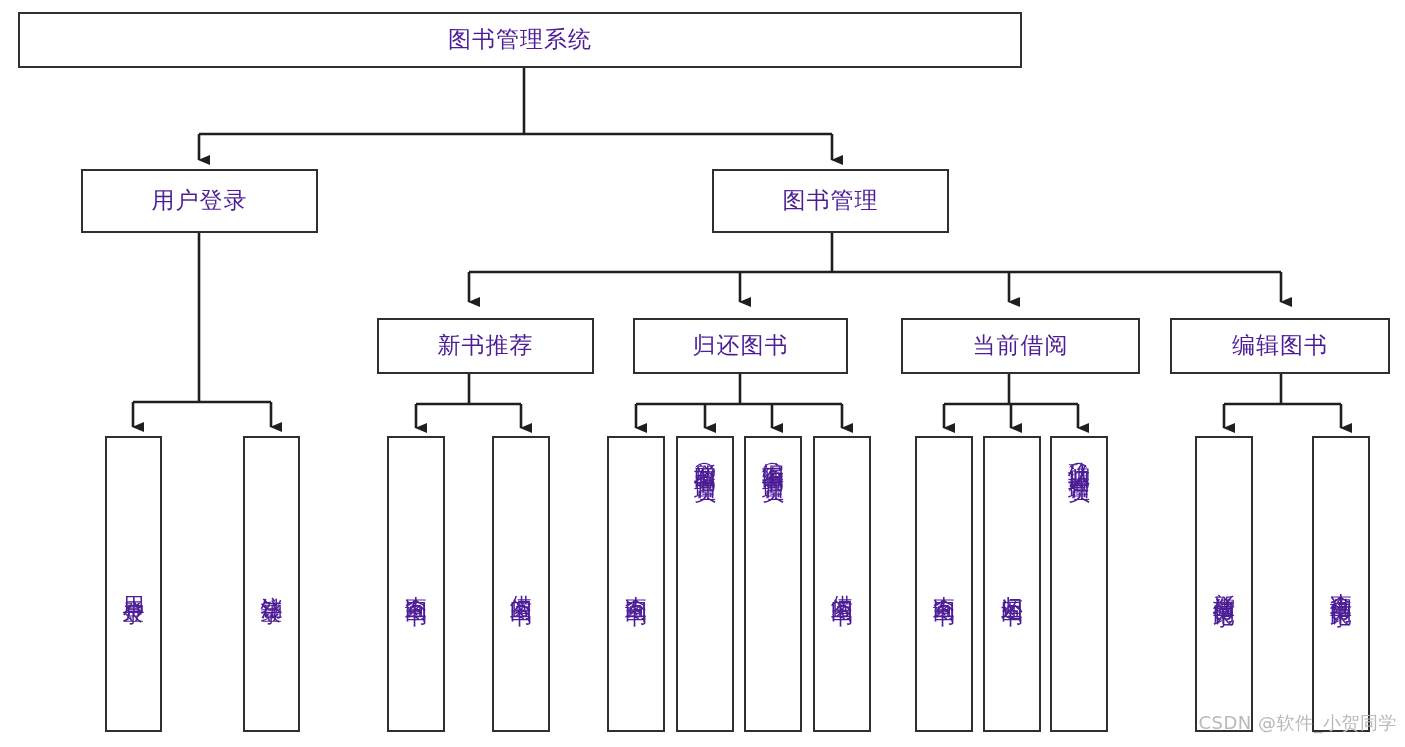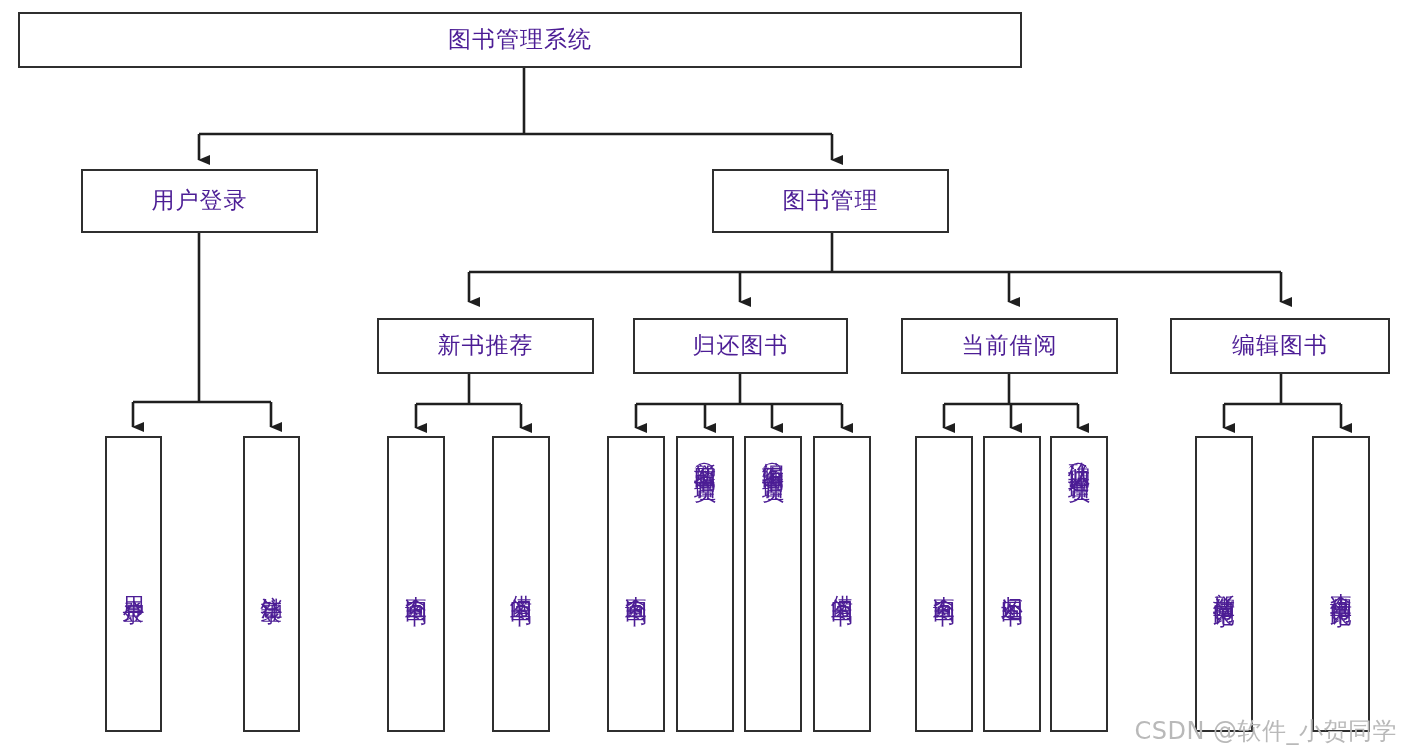--- a/index.html
+++ b/index.html
@@ -64,22 +64,22 @@
     letter-spacing: 3px;
     text-align: left;
   }
   .node.vertical.center-v {
     align-items: center;
     padding-top: 0;
   }
   #watermark {
     position: absolute;
     right: 8px;
-    bottom: 0;
-    font-size: 24px;
+    bottom: 12px;
+    font-size: 18px;
     color: #b9b9b9;
     letter-spacing: 0.5px;
     z-index: 5;
     white-space: nowrap;
     font-family: "DejaVu Sans", "Liberation Sans", sans-serif;
   }
 </style>
 </head>
 <body>
 
@@ -149,21 +149,21 @@
   </div>
 
   <div class="node horizontal" style="left:361px; top:318px; width:217px; height:56px;margin-left:16px;">
     <span class="label">新书推荐</span>
   </div>
 
   <div class="node horizontal" style="left:633px; top:318px; width:215px; height:56px;">
     <span class="label">归还图书</span>
   </div>
 
-  <div class="node horizontal" style="left:901px; top:318px; width:217px; height:56px;">
+  <div class="node horizontal" style="left:901px; top:318px; width:239px; height:56px;">
     <span class="label">当前借阅</span>
   </div>
 
   <div class="node horizontal" style="left:1170px; top:318px; width:220px; height:56px;">
     <span class="label">编辑图书</span>
   </div>
 
   <div class="node vertical center-v" style="left:105px; top:436px; width:57px; height:296px;">
     <span class="label">用户登录</span>
   </div>

